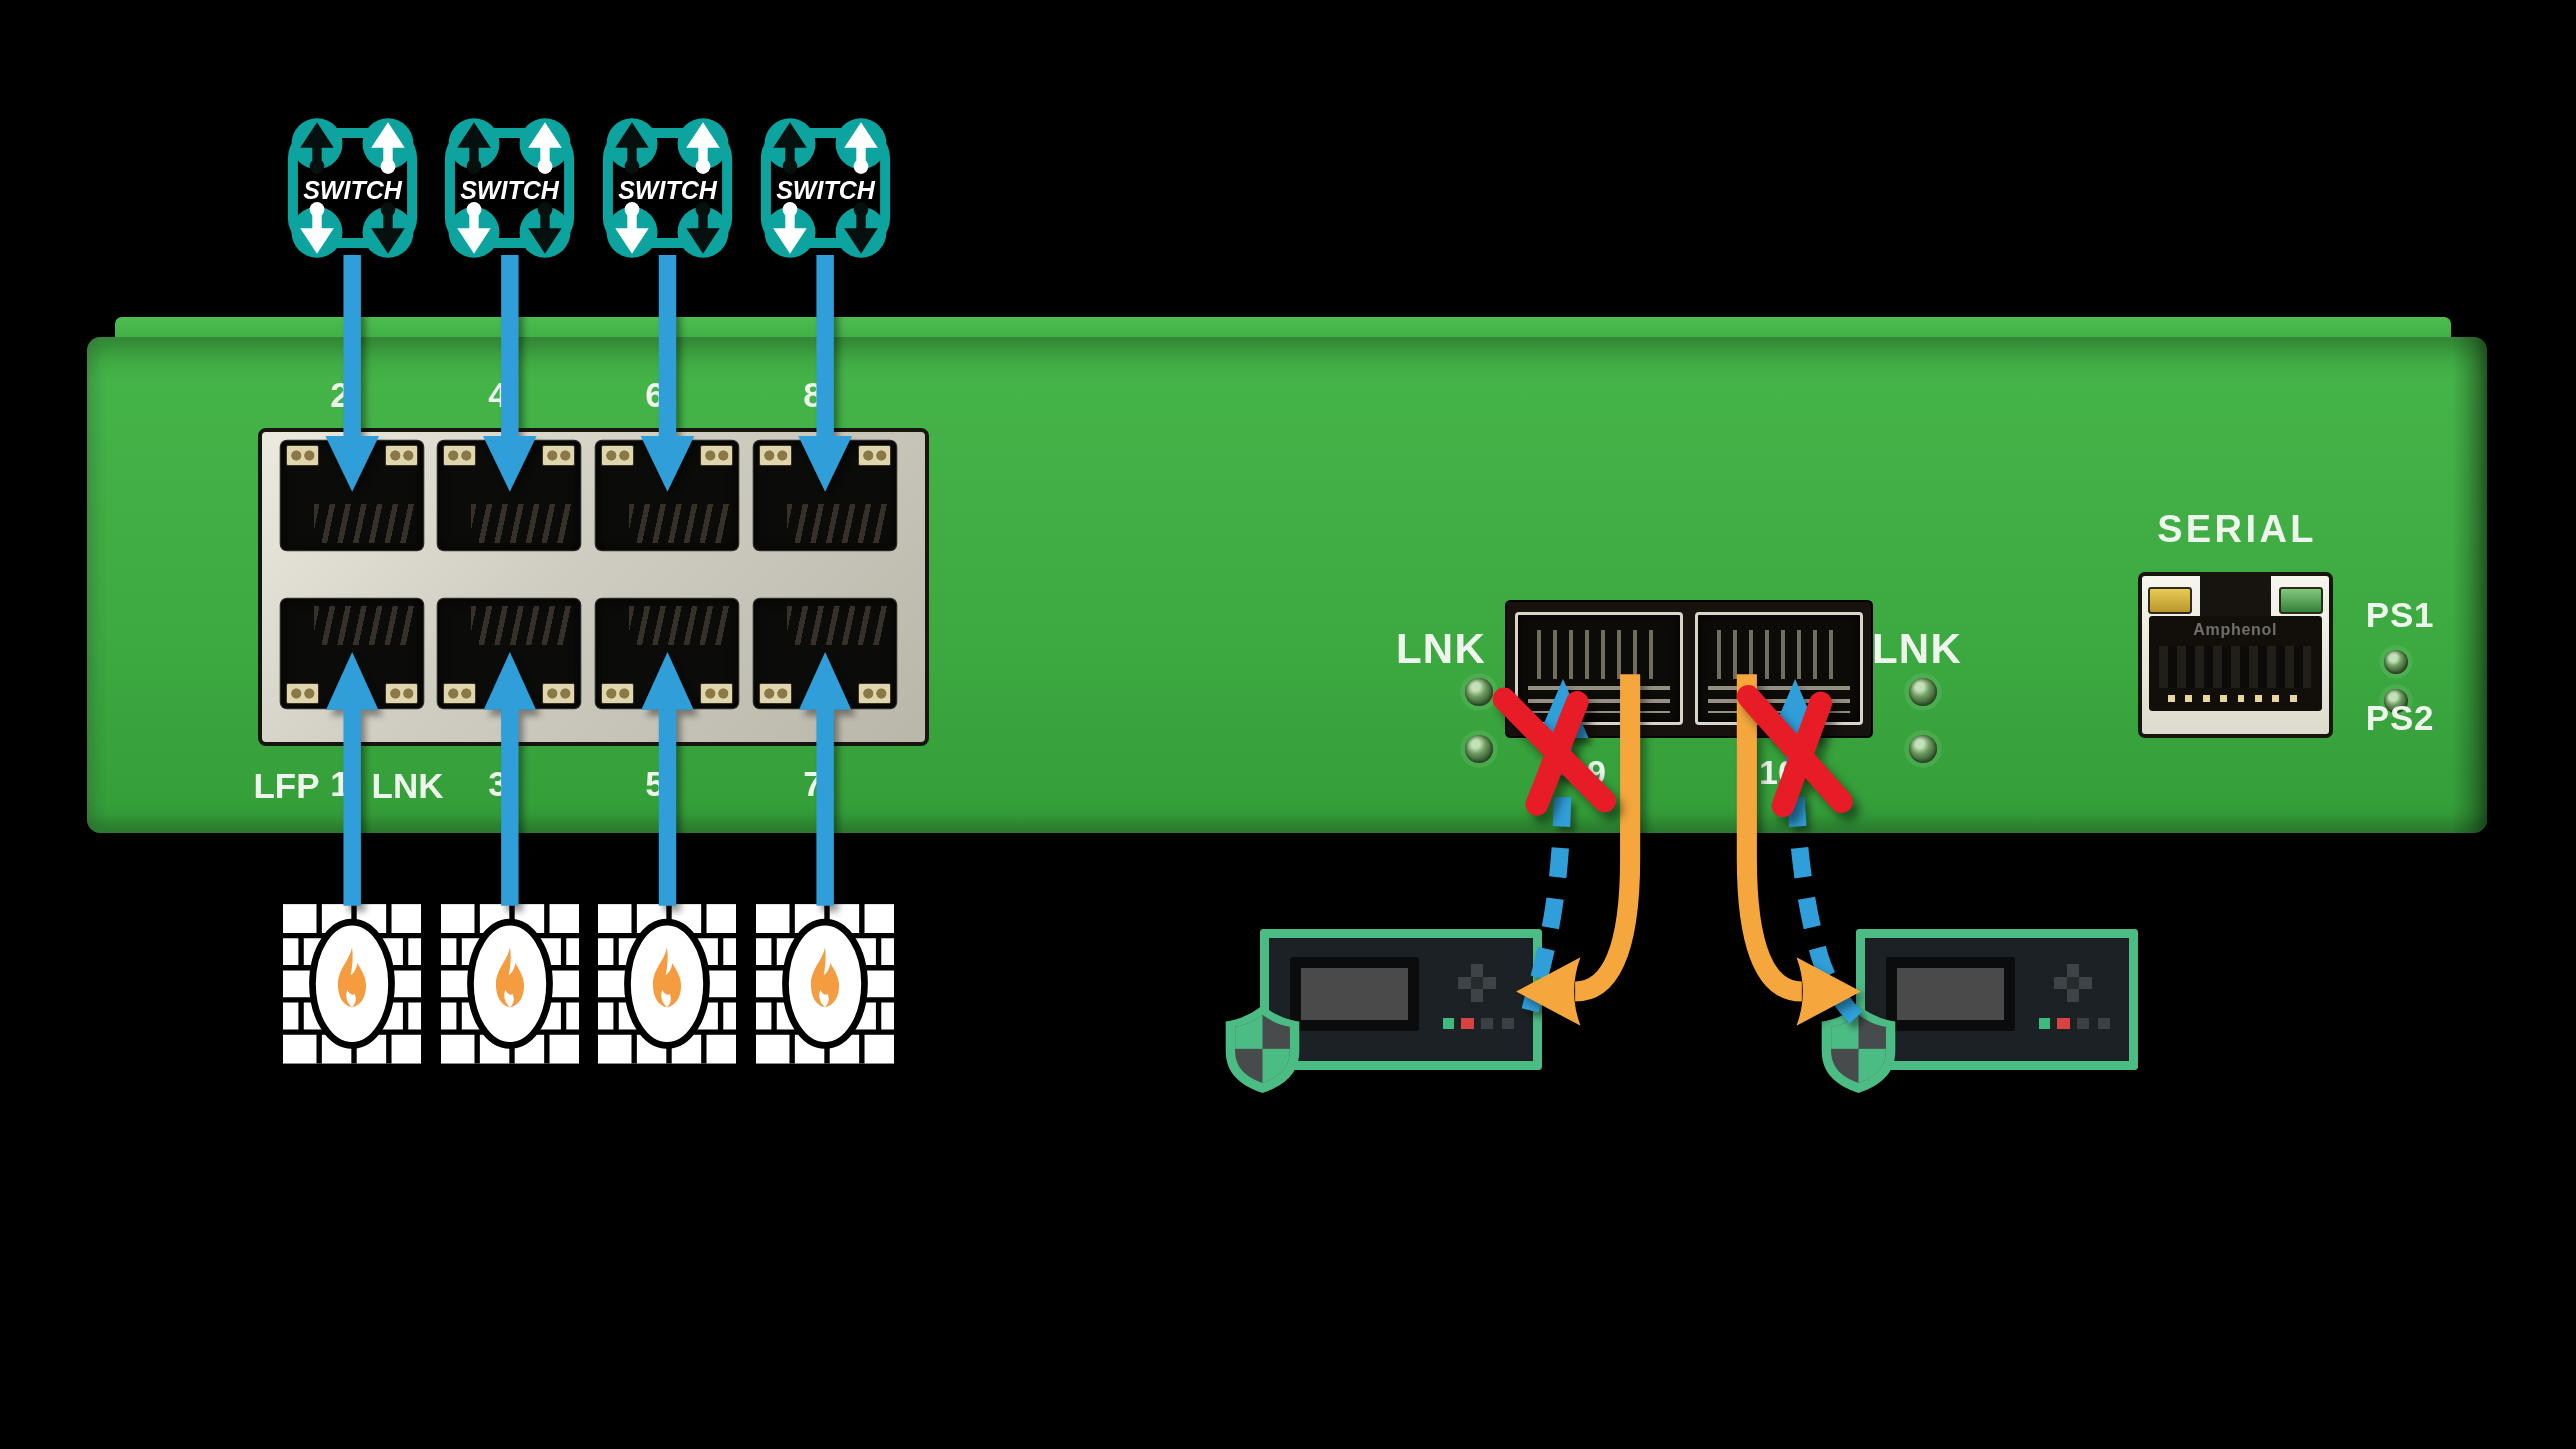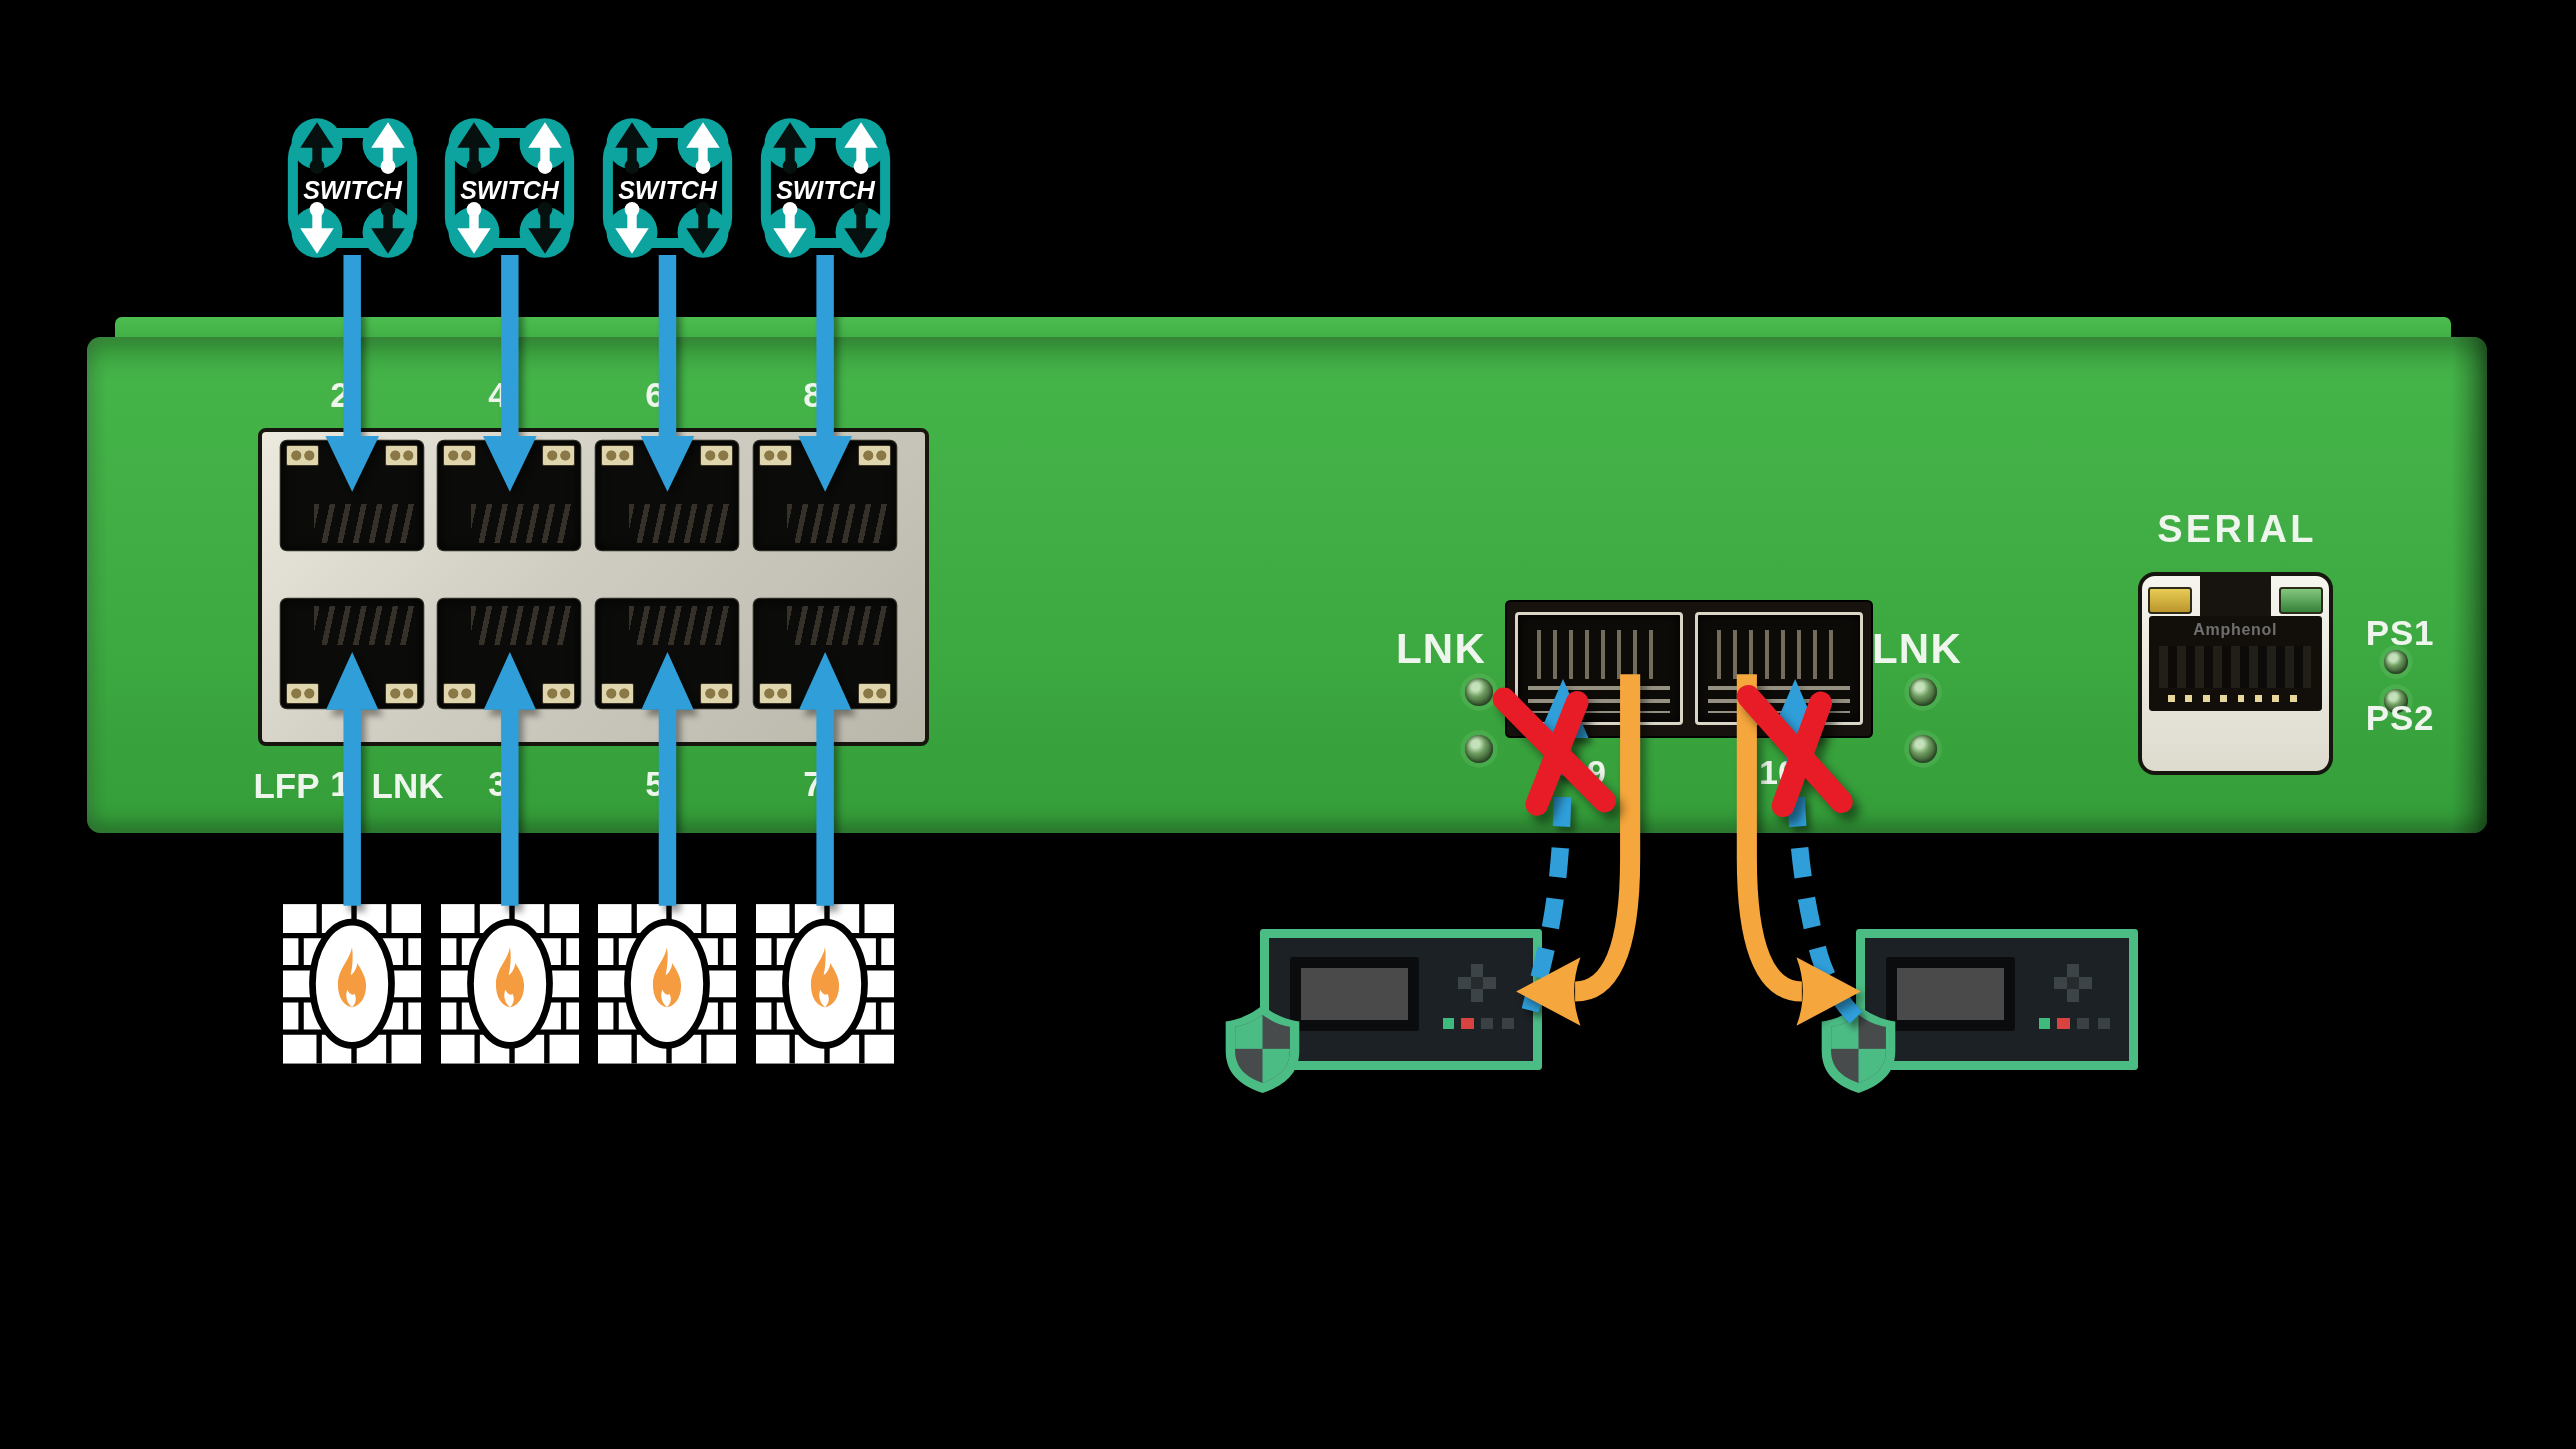--- a/index.html
+++ b/index.html
@@ -47,22 +47,22 @@
   .sfp-pins{position:absolute;left:12%;top:14%;width:76%;height:46%;
         background:repeating-linear-gradient(90deg,#847e6b 0 4px,rgba(0,0,0,0) 4px 16px);opacity:.85;}
   .sfp-rails{position:absolute;left:6%;bottom:8%;width:88%;height:26%;
         background:repeating-linear-gradient(180deg,#b7b2a0 0 4px,rgba(0,0,0,0) 4px 12.7px);opacity:.8;}
   
   .led{position:absolute;width:28px;height:28px;border-radius:50%;
         background:radial-gradient(circle at 38% 32%,#c4e2ba 0 4px,#6f9c60 38%,#3a5e33 68%,#2c4a28 100%);
         box-shadow:0 0 0 4.7px rgba(130,205,130,.22), inset 0 0 4px rgba(0,0,0,.6);}
   .led-sm{width:24px;height:24px;}
   
-  .serial-port{left:2138px;top:572px;width:195px;height:203px;background:linear-gradient(180deg,#f6f5ee,#dddbce);
-        border:4px solid #16160f;border-radius:17px;box-sizing:border-box;}
+  .serial-port{left:2138px;top:572px;width:195px;height:166px;background:linear-gradient(180deg,#f6f5ee,#dddbce);
+        border:4px solid #16160f;border-radius:7px;box-sizing:border-box;}
   .ser-led{position:absolute;top:10.7px;width:44px;height:27px;border:2px solid #2c2a18;border-radius:3.4px;box-sizing:border-box;}
   .ser-led-y{left:6px;background:linear-gradient(180deg,#e7cc55,#bb952c);}
   .ser-led-g{right:6px;background:linear-gradient(180deg,#84c77f,#35823a);}
   .ser-tab{position:absolute;left:58px;top:-1.3px;width:71px;height:54px;background:#17140f;border-radius:0 0 5.4px 5.4px;}
   .ser-body{position:absolute;left:6.7px;top:40px;width:173px;height:95px;background:#120f0b;border-radius:3.4px;overflow:hidden;}
   .ser-brand{position:absolute;left:0;top:5.4px;width:100%;text-align:center;color:#6f6f6f;
         font-size:16px;font-weight:700;letter-spacing:0.7px;}
   .ser-comb{position:absolute;left:10.7px;top:29.5px;width:152px;height:42px;
         background:repeating-linear-gradient(90deg,#221f18 0 8.7px,#0c0b09 8.7px 18px);}
   .ser-pins{position:absolute;left:19px;bottom:9.4px;width:138px;height:6.7px;
@@ -185,21 +185,21 @@
   <div class="abs serial-port">
     <div class="ser-led ser-led-y"></div>
     <div class="ser-led ser-led-g"></div>
     <div class="ser-tab"></div>
     <div class="ser-body">
       <div class="ser-brand">Amphenol</div>
       <div class="ser-comb"></div>
       <div class="ser-pins"></div>
     </div>
   </div>
-  <div class="lbl ps-lbl" style="top:615px">PS1</div>
+  <div class="lbl ps-lbl" style="top:597px">PS1</div>
   <div class="abs led led-sm" style="left:2384px;top:650px"></div>
   <div class="abs led led-sm" style="left:2384px;top:689px"></div>
   <div class="lbl ps-lbl" style="top:700px">PS2</div>
 
   <div class="badge" style="left:282px">
     <svg width="141" height="142" viewBox="0 0 210 212">
       <rect x="16" y="24" width="178" height="164" rx="38" fill="none" stroke="#0da39e" stroke-width="15"></rect>
       <circle cx="52" cy="40" r="38" fill="#0da39e"></circle>
         <circle cx="158" cy="40" r="38" fill="#0da39e"></circle>
       <circle cx="52" cy="172" r="38" fill="#0da39e"></circle>

